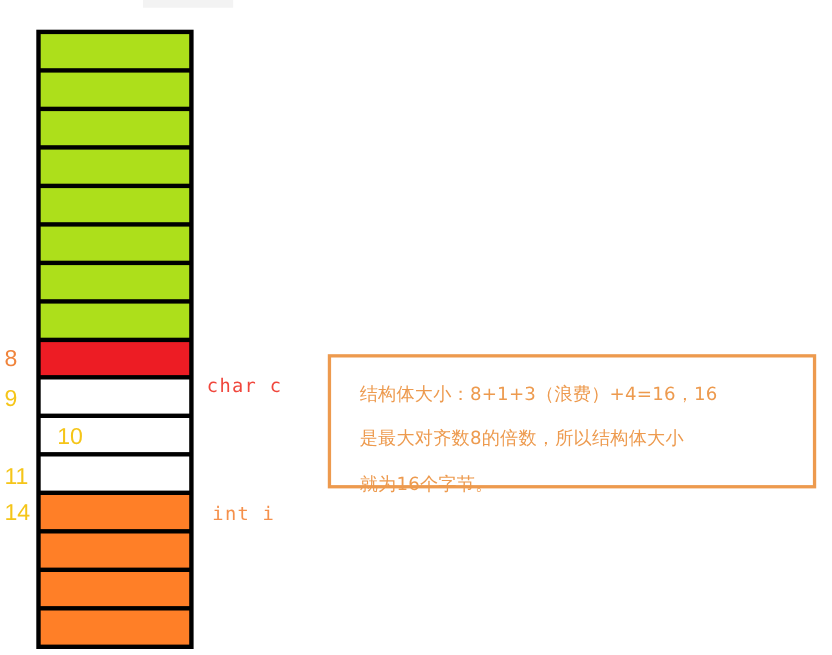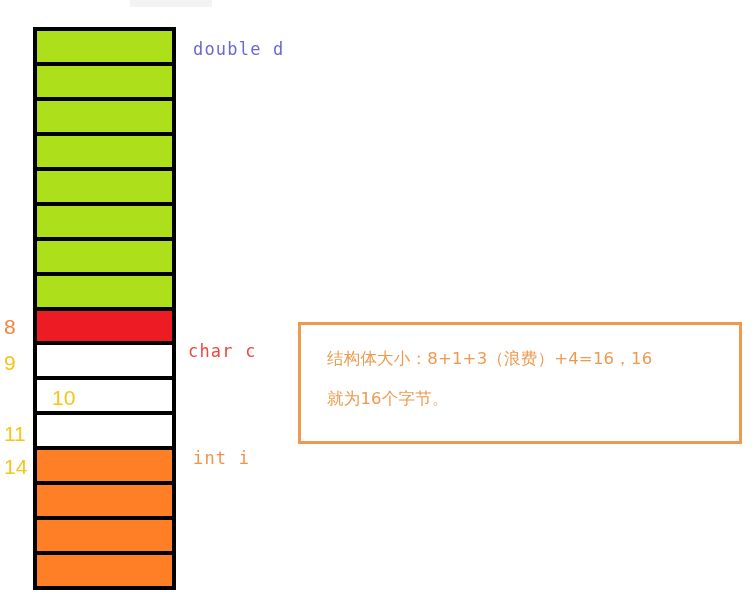--- a/index.html
+++ b/index.html
@@ -121,22 +121,22 @@
     <div class="mem-cell" style="background: rgb(255, 127, 39);"></div>
     <div class="mem-cell" style="background: rgb(255, 127, 39);"></div>
   </div>
 
   <div class="offset-label" style="color: rgb(240, 132, 60); top: 316px;">8</div>
   <div class="offset-label" style="color: rgb(245, 197, 24); top: 352px;">9</div>
   <div class="offset-label" style="color: rgb(245, 197, 24); top: 387px; margin-left: 48px;">10</div>
   <div class="offset-label" style="color: rgb(245, 197, 24); top: 423px;">11</div>
   <div class="offset-label" style="color: rgb(245, 197, 24); top: 456px;">14</div>
 
-  <div class="field-label" id="lbl-double" style="color: rgb(107, 104, 207); left: 193px; top: 39px;">double d</div>
   <div class="field-label" id="lbl-char" style="color: rgb(240, 70, 60); left: 188px; top: 341px;">char c</div>
-  <div class="field-label" id="lbl-int" style="color: rgb(245, 144, 75); left: 193px; top: 448px;">int i</div>
+  <div class="field-label" id="lbl-int" style="color: rgb(245, 144, 75); left: 193px; top: 458px;">int i</div>
 
   <div class="note-box">
     <div class="note-text">结构体大小：8+1+3（浪费）+4=16，16</div>
+    <div class="note-text">是最大对齐数8的倍数，所以结构体大小</div>
     <div class="note-text">就为16个字节。</div>
   </div>
 
 </div>
 
 </body></html>

